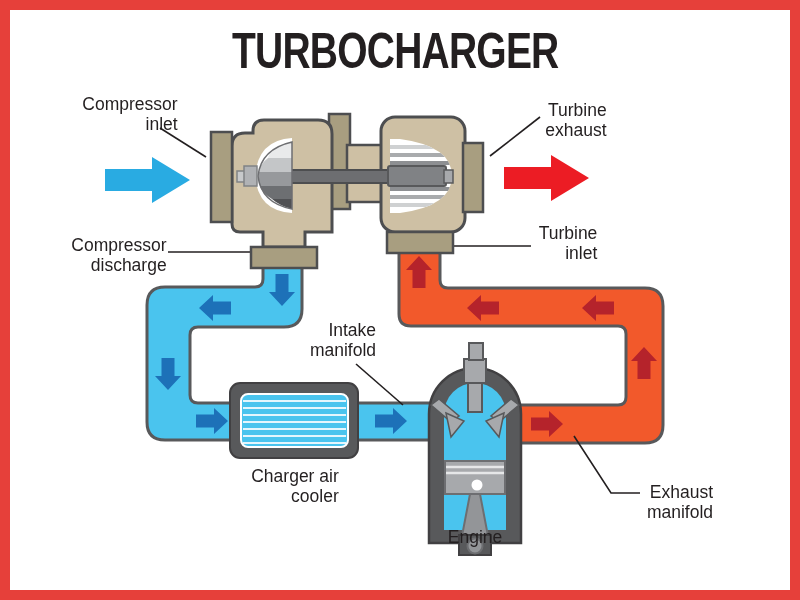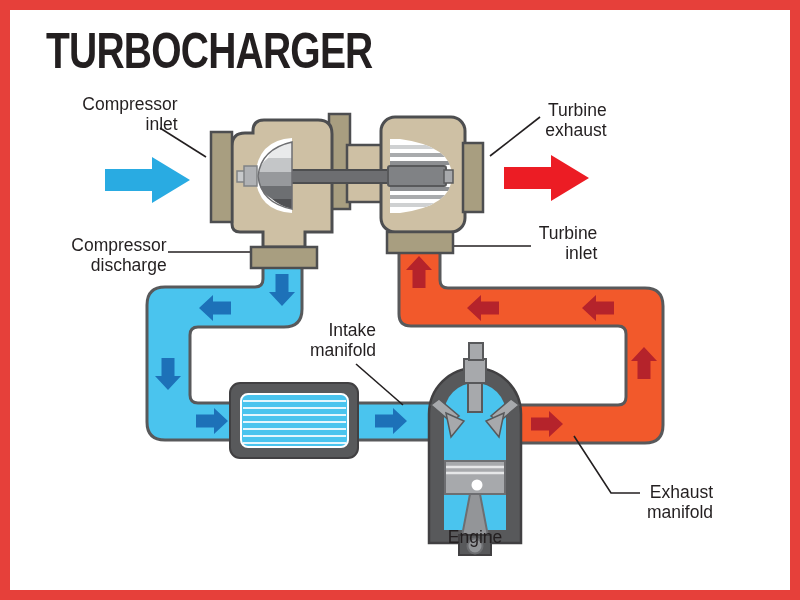--- a/index.html
+++ b/index.html
@@ -1,20 +1,20 @@
 <!DOCTYPE html>
 <html><head>
 <meta charset="utf-8">
 <style>
   html,body{margin:0;padding:0;background:#fff;}
   #frame{position:relative;width:800px;height:600px;background:#ffffff;overflow:hidden;
          font-family:"Liberation Sans",sans-serif;}
   #border-overlay{position:absolute;inset:0;border:10px solid #e6403a;pointer-events:none;z-index:50;}
   #diagram-svg{position:absolute;left:0;top:0;z-index:1;}
-  .title-wrap{position:absolute;left:0;top:22px;width:790px;z-index:10;}
+  .title-wrap{position:absolute;left:0;top:22px;width:790px;text-align:center;z-index:10;}
   .title-wrap span{display:inline-block;font-weight:900;font-size:50px;color:#231f20;
                    letter-spacing:-1px;transform:scaleX(0.78);transform-origin:center;}
   .lbl{position:absolute;z-index:10;font-size:17.5px;line-height:1.17;color:#231f20;
        text-align:right;white-space:pre-line;transform:translateX(-50%);}
 </style>
 </head>
 <body>
 
 <div id="frame">
 
@@ -145,18 +145,20 @@
   <div class="lbl" style="left:130px;top:94px;">Compressor
 inlet</div>
   <div class="lbl" style="left:576px;top:100px;">Turbine
 exhaust</div>
   <div class="lbl" style="left:119px;top:235px;">Compressor
 discharge</div>
   <div class="lbl" style="left:568px;top:223px;">Turbine
 inlet</div>
   <div class="lbl" style="left:343px;top:320px;">Intake
 manifold</div>
+  <div class="lbl" style="left:295px;top:466px;">Charger air
+cooler</div>
   <div class="lbl" style="left:680px;top:482px;">Exhaust
 manifold</div>
   <div class="lbl" style="left:475px;top:527px;">Engine</div>
 
   <div id="border-overlay"></div>
 </div>
 
 </body></html>

